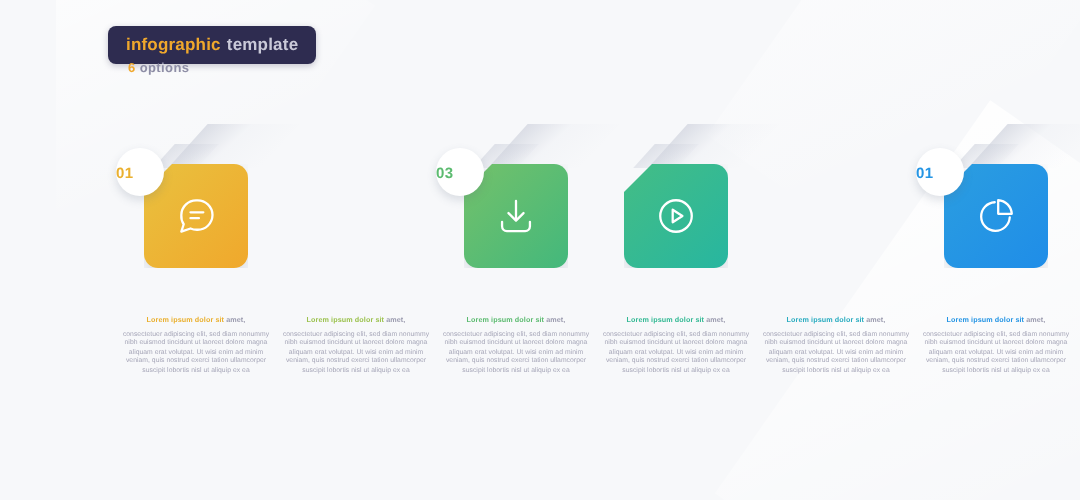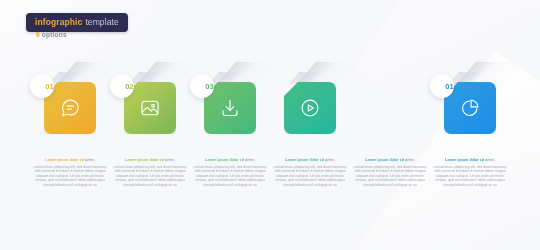--- a/index.html
+++ b/index.html
@@ -2,41 +2,41 @@
 <html><head>
 <meta charset="utf-8">
 <style>
   html,body{margin:0;padding:0;}
   body{
     width:540px;height:250px;overflow:hidden;
     background:#f7f8fa;
     font-family:"Liberation Sans","DejaVu Sans",sans-serif;
     position:relative;
   }
-  #stage{position:absolute;inset:0;overflow:hidden;}
+  #stage{position:absolute;inset:0;overflow:hidden;margin-left:28px;}
 
   
   .wm{position:absolute;background:linear-gradient(135deg,rgba(255,255,255,0) 0%,#ffffff 55%);opacity:.9;pointer-events:none;}
   .wm-tl{left:-40px;top:-60px;width:150px;height:220px;transform:rotate(35deg);
          background:linear-gradient(120deg,#ffffff 0%,rgba(247,248,250,0) 70%);}
   .wm-br{right:-50px;bottom:-70px;width:180px;height:240px;transform:rotate(35deg);
          background:linear-gradient(120deg,#ffffff 0%,rgba(247,248,250,0) 70%);}
   .wm-tr{right:20px;top:-80px;width:120px;height:200px;transform:rotate(35deg);
          background:linear-gradient(120deg,#fdfdfe 0%,rgba(247,248,250,0) 75%);}
 
   
   .badge{
     position:absolute;left:26px;top:13px;
     background:#2e2c50;border-radius:4px;
     padding:4px 9px 5px 9px;
     display:flex;align-items:baseline;gap:3px;
     box-shadow:0 1px 3px rgba(46,44,80,.25);
   }
   .badge .b1{color:#f0a82c;font-size:8.5px;font-weight:bold;letter-spacing:.1px;}
-  .badge .b2{color:#c9c9d8;font-size:8.5px;font-weight:normal;letter-spacing:.1px;}
+  .badge .b2{color:#c9c9d8;font-size:8.5px;font-weight:bold;letter-spacing:.1px;}
   .subtitle{
     position:absolute;left:36px;top:31px;
     font-size:6.5px;letter-spacing:.2px;
     display:flex;align-items:baseline;gap:2px;
   }
   .subtitle .s1{color:#f0a82c;font-weight:bold;}
   .subtitle .s2{color:#8e8ea6;font-weight:bold;}
 
   
   .row{position:absolute;left:0;top:78px;width:540px;height:72px;}
@@ -65,21 +65,21 @@
     box-shadow:0 3px 7px rgba(80,95,120,.17);
     display:flex;align-items:center;justify-content:center;
   }
   .card svg{display:block;}
 
   .numwrap{
     position:absolute;left:0px;top:-4px;
     width:24px;height:24px;border-radius:50%;
     background:#ffffff;
     box-shadow:0 2px 5px rgba(90,105,130,.20);
-    display:flex;align-items:center;justify-content:flex-end;
+    display:flex;align-items:center;justify-content:flex-start;
     z-index:5;
   }
   .numwrap span{font-size:7.5px;font-weight:bold;letter-spacing:.2px;}
 
   
   .texts{position:absolute;left:0;top:158px;width:540px;height:48px;}
   .tcol{position:absolute;top:0;width:80px;text-align:center;}
   .thead{font-size:3.6px;line-height:5px;font-weight:bold;letter-spacing:.05px;margin:0 0 1.5px 0;}
   .thead .gray{color:#9a9aae;font-weight:bold;}
   .tbody{font-size:3.4px;line-height:4.6px;color:#a6a6b8;margin:0;letter-spacing:.02px;}
@@ -110,36 +110,20 @@
         <div class="card" style="background: linear-gradient(135deg, rgb(233, 193, 63) 0%, rgb(240, 168, 44) 100%);">
           <span>
             <svg width="22" height="22" viewBox="0 0 24 24">
               <path fill="none" stroke="#ffffff" stroke-width="1.25" stroke-linecap="round" stroke-linejoin="round" d="M21 11.5a8.1 8.1 0 0 1-8.5 8 9.2 9.2 0 0 1-3.5-.7L4 20.5l1.3-4A7.9 7.9 0 0 1 4 11.5a8.1 8.1 0 0 1 8.5-8 8.1 8.1 0 0 1 8.5 8z"></path>
               <path fill="none" stroke="#ffffff" stroke-width="1.25" stroke-linecap="round" stroke-linejoin="round" d="M9 10h7M9 13.2h4.6"></path>
             </svg>
           </span>
         </div>
         <div class="numwrap">
           <span style="color: rgb(234, 176, 47);">01</span>
-        </div>
-      </div>
-      <div class="col" style="left: 110px;">
-        <div class="ribbon"></div>
-        <div class="ribbon2"></div>
-        <div class="card" style="background: linear-gradient(135deg, rgb(192, 207, 85) 0%, rgb(121, 183, 87) 100%);">
-          <span>
-            <svg width="22" height="22" viewBox="0 0 24 24">
-              <rect fill="none" stroke="#ffffff" stroke-width="1.25" stroke-linecap="round" stroke-linejoin="round" x="3.2" y="4.6" width="17.6" height="14.8" rx="3.4"></rect>
-              <circle fill="none" stroke="#ffffff" stroke-width="1.25" stroke-linecap="round" stroke-linejoin="round" cx="15.3" cy="9.6" r="1.5"></circle>
-              <path fill="none" stroke="#ffffff" stroke-width="1.25" stroke-linecap="round" stroke-linejoin="round" d="M3.6 16.4l4.2-4.2a1.7 1.7 0 0 1 2.4 0l3.1 3.1m0 0l1.5-1.5a1.7 1.7 0 0 1 2.4 0l3.2 3.2"></path>
-            </svg>
-          </span>
-        </div>
-        <div class="numwrap">
-          <span style="color: rgb(156, 194, 79);">02</span>
         </div>
       </div>
       <div class="col" style="left: 190px;">
         <div class="ribbon"></div>
         <div class="ribbon2"></div>
         <div class="card" style="background: linear-gradient(135deg, rgb(116, 193, 106) 0%, rgb(67, 184, 124) 100%);">
           <span>
             <svg width="22" height="22" viewBox="0 0 24 24">
               <path fill="none" stroke="#ffffff" stroke-width="1.25" stroke-linecap="round" stroke-linejoin="round" d="M12 3.8v10.4"></path>
               <path fill="none" stroke="#ffffff" stroke-width="1.25" stroke-linecap="round" stroke-linejoin="round" d="M7.9 10.4L12 14.5l4.1-4.1"></path>

